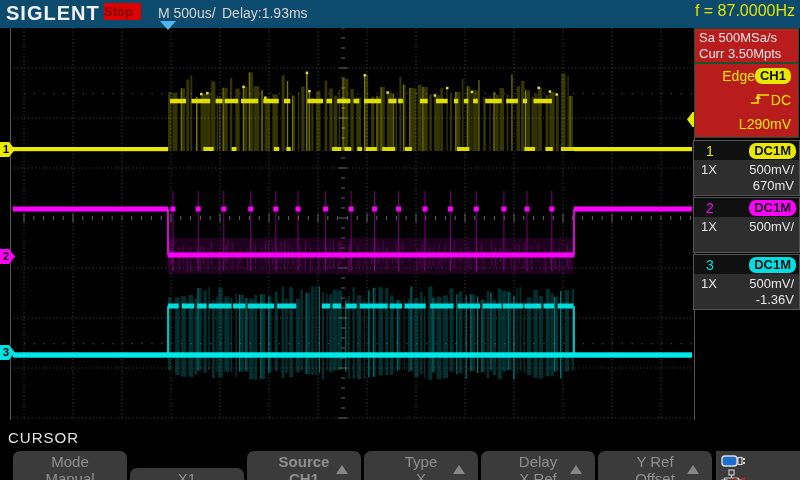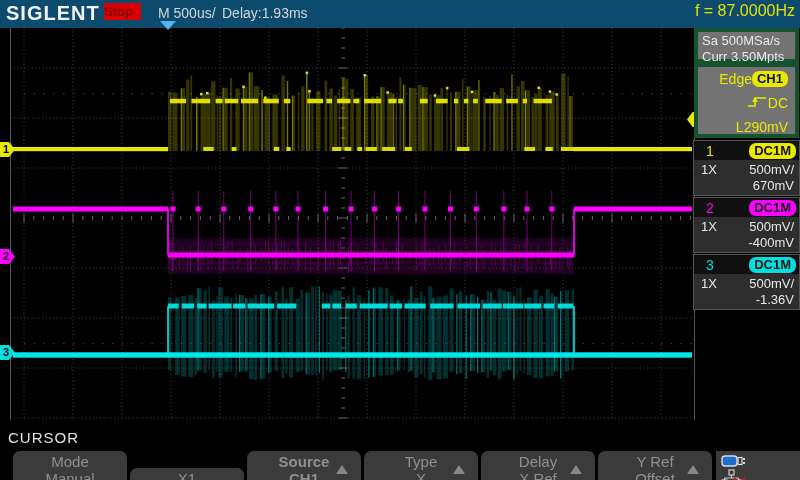--- a/index.html
+++ b/index.html
@@ -19,21 +19,21 @@
   
   #plot{left:10px;top:28px;}
   .trig-tri{left:160px;top:21px;width:0;height:0;border-left:8px solid transparent;
             border-right:8px solid transparent;border-top:9px solid #54b4ee;}
   .chmark{width:15px;height:15px;clip-path:polygon(0 0,60% 0,100% 50%,60% 100%,0 100%);
           color:#000;font-size:11px;font-weight:bold;line-height:15px;padding-left:3px;box-sizing:border-box;}
   #trig-level-arrow{left:687px;top:112px;width:14px;height:15px;background:#e8e800;
             clip-path:polygon(0 50%,40% 0,100% 0,100% 100%,40% 100%);}
 
   
-  .sbox{background:#737373;border:4px solid #14532d;box-sizing:border-box;color:#e8e8e8;font-size:13px;}
+  .sbox{background:#b91c1c;border:1px solid #14532d;box-sizing:border-box;color:#e8e8e8;font-size:13px;}
   #acqbox{left:694px;top:28px;width:105px;height:35px;padding:1px 4px;line-height:16px;}
   #trigbox{left:694px;top:63px;width:105px;height:75px;color:#e8e800;}
   .trow{display:flex;justify-content:flex-end;align-items:center;padding:2px 7px;height:20px;font-size:14px;}
   .badge{border-radius:7px;padding:0 5px;font-size:13px;font-weight:bold;color:#101010;line-height:16px;}
   .chbox{left:693px;width:107px;height:56px;background:#2e2e2e;border:1px solid #555;box-sizing:border-box;}
   .chbox .hdr{display:flex;justify-content:space-between;align-items:center;background:#101010;
               height:19px;padding:0 3px 0 12px;}
   .chbox .hdr .num{font-size:14px;}
   .chbox .row{display:flex;justify-content:space-between;color:#e6e6e6;font-size:13px;
               padding:2px 5px 0 7px;line-height:15px;text-align:center;}
@@ -785,21 +785,20 @@
 
   <div class="chbox abs" style="top:197px;">
     <div class="hdr">
       <span class="num" style="color: rgb(255, 0, 255);">2</span>
       <span class="badge" style="background: rgb(255, 0, 255);">DC1M</span>
     </div>
     <div class="row">
       <span>1X</span>
       <span>500mV/</span>
     </div>
-    <div class="row2">-400mV</div>
   </div>
 
   <div class="chbox abs" style="top:254px;">
     <div class="hdr">
       <span class="num" style="color: rgb(0, 224, 224);">3</span>
       <span class="badge" style="background: rgb(0, 224, 224);">DC1M</span>
     </div>
     <div class="row">
       <span>1X</span>
       <span>500mV/</span>

